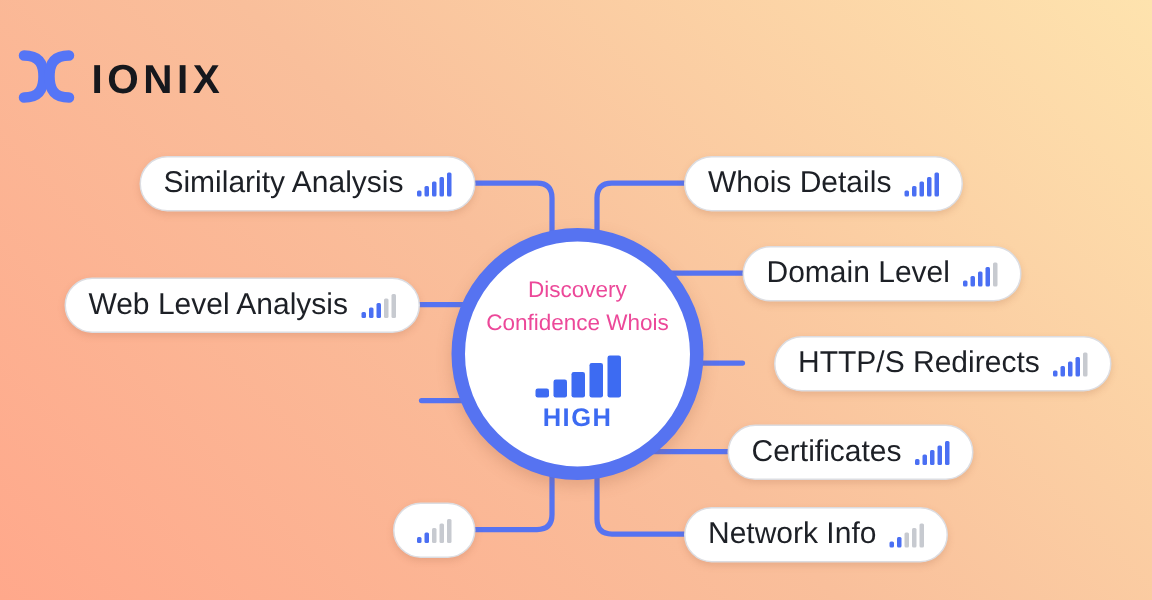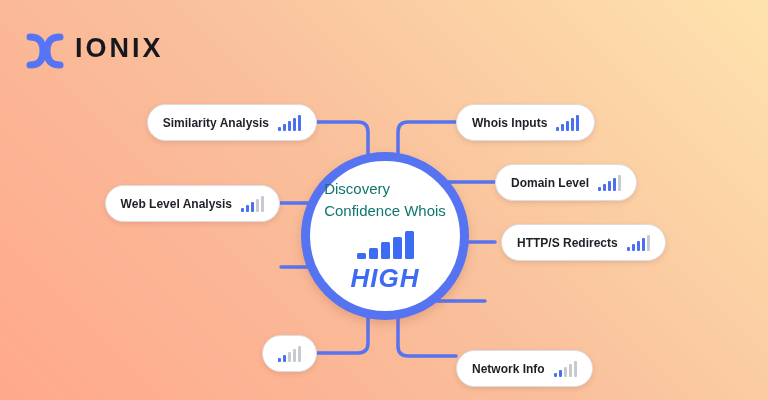--- a/index.html
+++ b/index.html
@@ -3,41 +3,41 @@
 <meta charset="utf-8">
 <style>
   html,body{margin:0;padding:0;}
   body{
     width:768px;height:400px;overflow:hidden;position:relative;
     font-family:"Liberation Sans",sans-serif;
     background:linear-gradient(45deg,#ffa88b 0%,#f9bf9b 48%,#fee3ae 100%);
   }
   .stage{position:absolute;inset:0;}
   
-  .logo{position:absolute;left:26px;top:33px;display:flex;align-items:flex-start;gap:11px;}
+  .logo{position:absolute;left:12px;top:33px;display:flex;align-items:flex-end;gap:11px;}
   .logo-text{font-size:27px;font-weight:bold;letter-spacing:3px;color:#16181d;}
   
   svg.wires{position:absolute;left:0;top:0;}
   
   .circle{
     position:absolute;left:301px;top:152px;width:168px;height:168px;
     box-sizing:border-box;border:9px solid #5673f1;border-radius:50%;
     background:#ffffff;display:flex;flex-direction:column;align-items:center;
     justify-content:center;box-shadow:0 4px 10px rgba(160,90,60,.25);
   }
-  .circle-label{font-size:15px;line-height:1.45;color:#0f766e;text-align:left;margin-bottom:10px;}
-  .level-text{font-size:26px;font-weight:bold;color:#3d6bf2;letter-spacing:1px;margin-top:3px;font-style:italic;}
+  .circle-label{font-size:15px;line-height:1.45;color:#ec4899;text-align:center;margin-bottom:10px;}
+  .level-text{font-size:17px;font-weight:bold;color:#3d6bf2;letter-spacing:1px;margin-top:3px;}
   
   .pill{
     position:absolute;height:37px;box-sizing:border-box;
     display:flex;align-items:center;gap:9px;padding:0 15px;
     background:#ffffff;border:1px solid #dcdde2;border-radius:19px;
     box-shadow:0 2px 5px rgba(170,100,70,.22);white-space:nowrap;
   }
-  .pill-label{font-size:12px;font-weight:bold;color:#1d2026;}
+  .pill-label{font-size:20px;font-weight:normal;color:#1d2026;}
   
   .bars{display:flex;align-items:flex-end;gap:2px;}
   .bars .bar{width:3px;border-radius:1px;display:block;}
   .bars-lg{gap:3px;margin-bottom:1px;}
   .bars-lg .bar{width:9px;border-radius:1.5px;}
   .bar-filled{background:#4a6ff3;}
   .bar-empty{background:#c7cad0;}
   .bars-lg .bar-filled{background:#3d6bf2;}
 </style>
 </head>
@@ -110,50 +110,60 @@
     <span class="bars">
         <span class="bar bar-filled" style="height: 4px;"></span>
         <span class="bar bar-filled" style="height: 7px;"></span>
         <span class="bar bar-empty" style="height: 10px;"></span>
         <span class="bar bar-empty" style="height: 13px;"></span>
         <span class="bar bar-empty" style="height: 16px;"></span>
       </span>
   </div>
 
   <div class="pill" style="left:456px;top:104px;">
-    <span class="pill-label">Whois Inputs</span>
+    <span class="pill-label">Whois Details</span>
     <span class="bars">
         <span class="bar bar-filled" style="height: 4px;"></span>
         <span class="bar bar-filled" style="height: 7px;"></span>
         <span class="bar bar-filled" style="height: 10px;"></span>
         <span class="bar bar-filled" style="height: 13px;"></span>
         <span class="bar bar-filled" style="height: 16px;"></span>
       </span>
   </div>
   <div class="pill" style="left:495px;top:164px;">
     <span class="pill-label">Domain Level</span>
     <span class="bars">
         <span class="bar bar-filled" style="height: 4px;"></span>
         <span class="bar bar-filled" style="height: 7px;"></span>
         <span class="bar bar-filled" style="height: 10px;"></span>
         <span class="bar bar-filled" style="height: 13px;"></span>
         <span class="bar bar-empty" style="height: 16px;"></span>
       </span>
   </div>
-  <div class="pill" style="left:501px;top:224px;">
+  <div class="pill" style="left:516px;top:224px;">
     <span class="pill-label">HTTP/S Redirects</span>
     <span class="bars">
         <span class="bar bar-filled" style="height: 4px;"></span>
         <span class="bar bar-filled" style="height: 7px;"></span>
         <span class="bar bar-filled" style="height: 10px;"></span>
         <span class="bar bar-filled" style="height: 13px;"></span>
         <span class="bar bar-empty" style="height: 16px;"></span>
       </span>
   </div>
-  <div class="pill" style="left:456px;top:350px;">
+  <div class="pill" style="left:485px;top:283px;">
+    <span class="pill-label">Certificates</span>
+    <span class="bars">
+        <span class="bar bar-filled" style="height: 4px;"></span>
+        <span class="bar bar-filled" style="height: 7px;"></span>
+        <span class="bar bar-filled" style="height: 10px;"></span>
+        <span class="bar bar-filled" style="height: 13px;"></span>
+        <span class="bar bar-filled" style="height: 16px;"></span>
+      </span>
+  </div>
+  <div class="pill" style="left:456px;top:338px;">
     <span class="pill-label">Network Info</span>
     <span class="bars">
         <span class="bar bar-filled" style="height: 4px;"></span>
         <span class="bar bar-filled" style="height: 7px;"></span>
         <span class="bar bar-empty" style="height: 10px;"></span>
         <span class="bar bar-empty" style="height: 13px;"></span>
         <span class="bar bar-empty" style="height: 16px;"></span>
       </span>
   </div>
 

